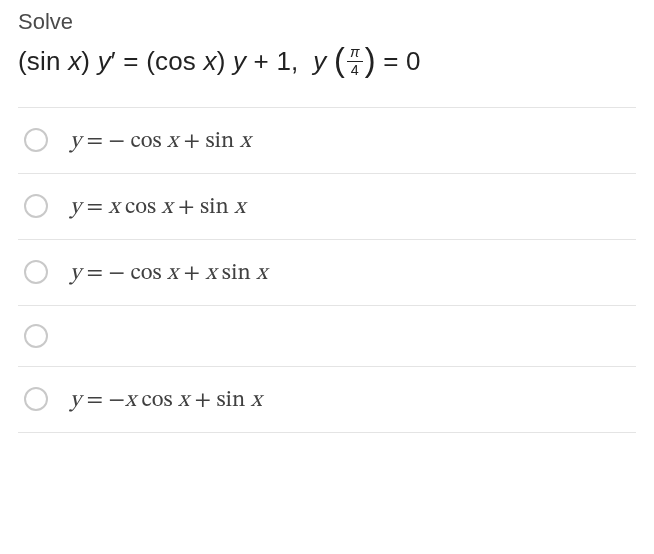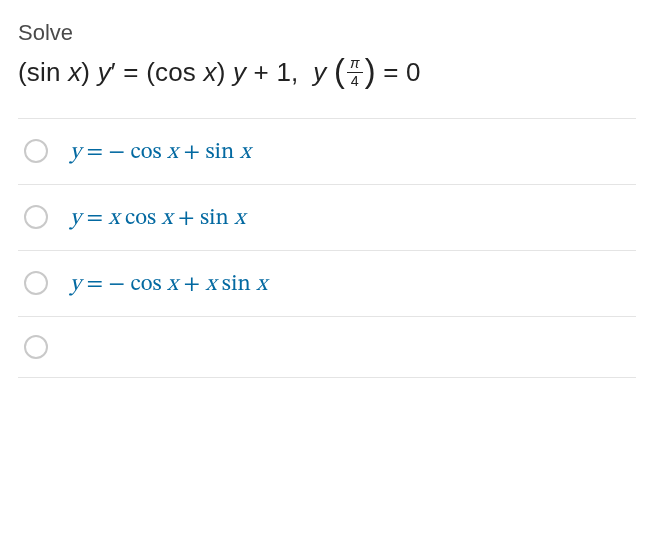--- a/index.html
+++ b/index.html
@@ -4,21 +4,21 @@
 <style>
   body {
     margin: 0;
     padding: 0;
     font-family: Georgia, 'Times New Roman', serif;
     background: #ffffff;
     color: #333;
     width: 654px;
   }
   .container {
-    padding: 20px 18px;
+    padding: 9px 18px;
   }
   .prompt-label {
     font-size: 22px;
     color: #4a4a4a;
     font-family: -apple-system, BlinkMacSystemFont, 'Segoe UI', Arial, sans-serif;
     margin-bottom: 6px;
   }
   .equation {
     font-size: 26px;
     color: #222;
@@ -39,21 +39,21 @@
     width: 20px;
     height: 20px;
     border: 2px solid #c9c9c9;
     border-radius: 50%;
     margin-right: 22px;
     flex-shrink: 0;
     background: #fff;
   }
   .option-text {
     font-size: 23px;
-    color: #0369a1;
+    color: #404040;
     font-family: 'Cambria Math', 'STIX Two Math', Georgia, serif;
   }
   .math-i { font-style: italic; }
   .frac {
     display: inline-block;
     vertical-align: middle;
     text-align: center;
     font-size: 0.55em;
     line-height: 1;
     position: relative;
@@ -84,14 +84,18 @@
       <div class="radio"></div>
       <div class="option-text"><span class="math-i">y</span> = <span class="math-i">x</span> cos <span class="math-i">x</span> + sin <span class="math-i">x</span></div>
     </div>
     <div class="option-row">
       <div class="radio"></div>
       <div class="option-text"><span class="math-i">y</span> = − cos <span class="math-i">x</span> + <span class="math-i">x</span> sin <span class="math-i">x</span></div>
     </div>
     <div class="option-row">
       <div class="radio"></div>
     </div>
+    <div class="option-row">
+      <div class="radio"></div>
+      <div class="option-text"><span class="math-i">y</span> = −<span class="math-i">x</span> cos <span class="math-i">x</span> + sin <span class="math-i">x</span></div>
+    </div>
   </div>
 </div>
 
 </body></html>

